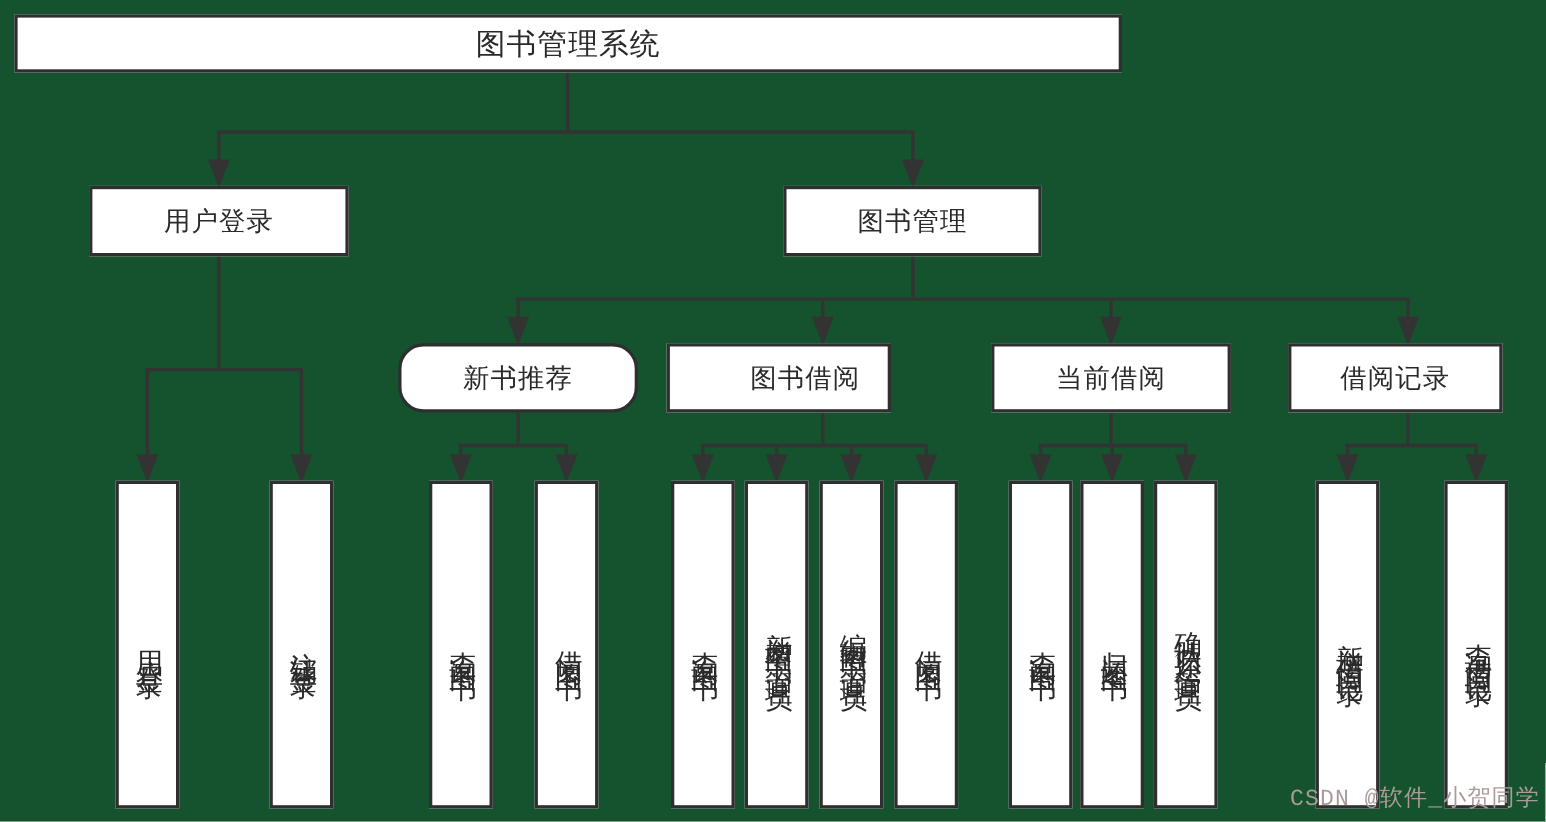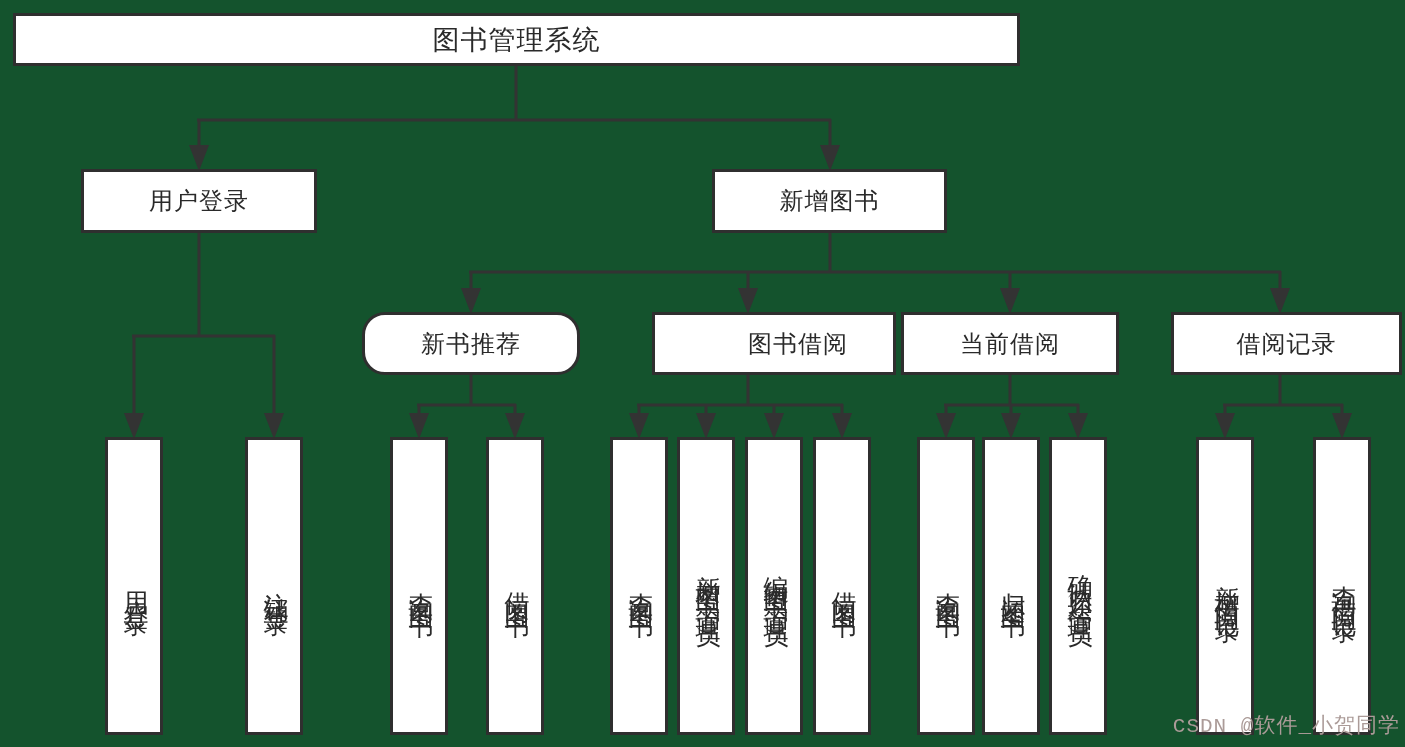--- a/index.html
+++ b/index.html
@@ -90,33 +90,33 @@
   </svg>
 
   <div class="node root-node" style="left:13px;top:13px;width:1007px;height:53px;">
     <span>图书管理系统</span>
   </div>
 
   <div class="node branch-node" style="left:81px;top:169px;width:236px;height:64px;">
     <span>用户登录</span>
   </div>
   <div class="node branch-node" style="left:712px;top:169px;width:235px;height:64px;">
-    <span>新增图书</span>
+    <span>图书管理</span>
   </div>
 
   <div class="node branch-node" style="left:362px;top:312px;width:218px;height:63px;border-radius:23px;">
     <span>新书推荐</span>
   </div>
-  <div class="node branch-node" style="left:652px;top:312px;width:244px;height:63px;padding-left:48px;">
+  <div class="node branch-node" style="left:606px;top:312px;width:204px;height:63px;padding-left:48px;">
     <span>图书借阅</span>
   </div>
   <div class="node branch-node" style="left:901px;top:312px;width:218px;height:63px;text-align:center;">
     <span>当前借阅</span>
   </div>
-  <div class="node branch-node" style="left:1171px;top:312px;width:231px;height:63px;">
+  <div class="node branch-node" style="left:1171px;top:312px;width:195px;height:63px;">
     <span>借阅记录</span>
   </div>
 
   <div class="node leaf-node" style="left:105px;top:437px;width:58px;height:298px;">
     <span class="vtext">用户登录</span>
   </div>
   <div class="node leaf-node" style="left:245px;top:437px;width:58px;height:298px;">
     <span class="vtext">注销登录</span>
   </div>
 

